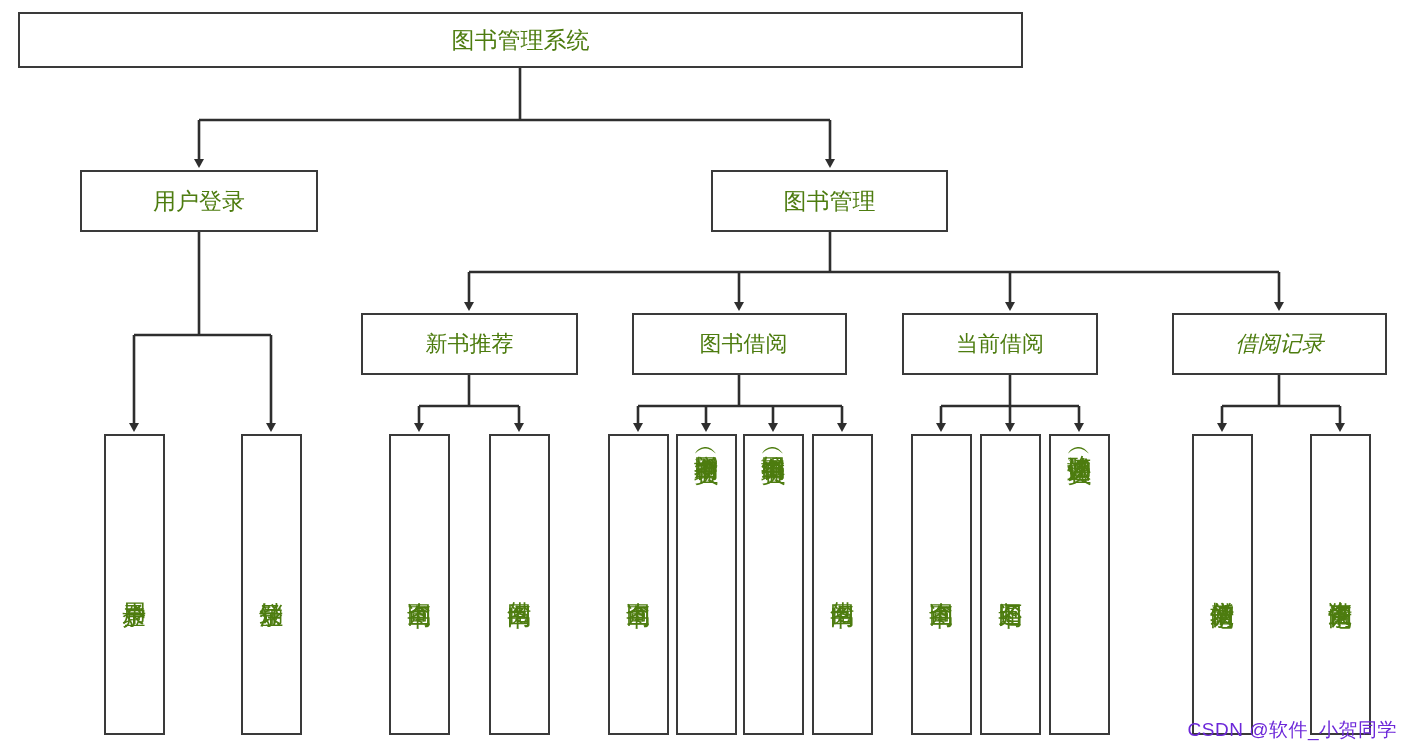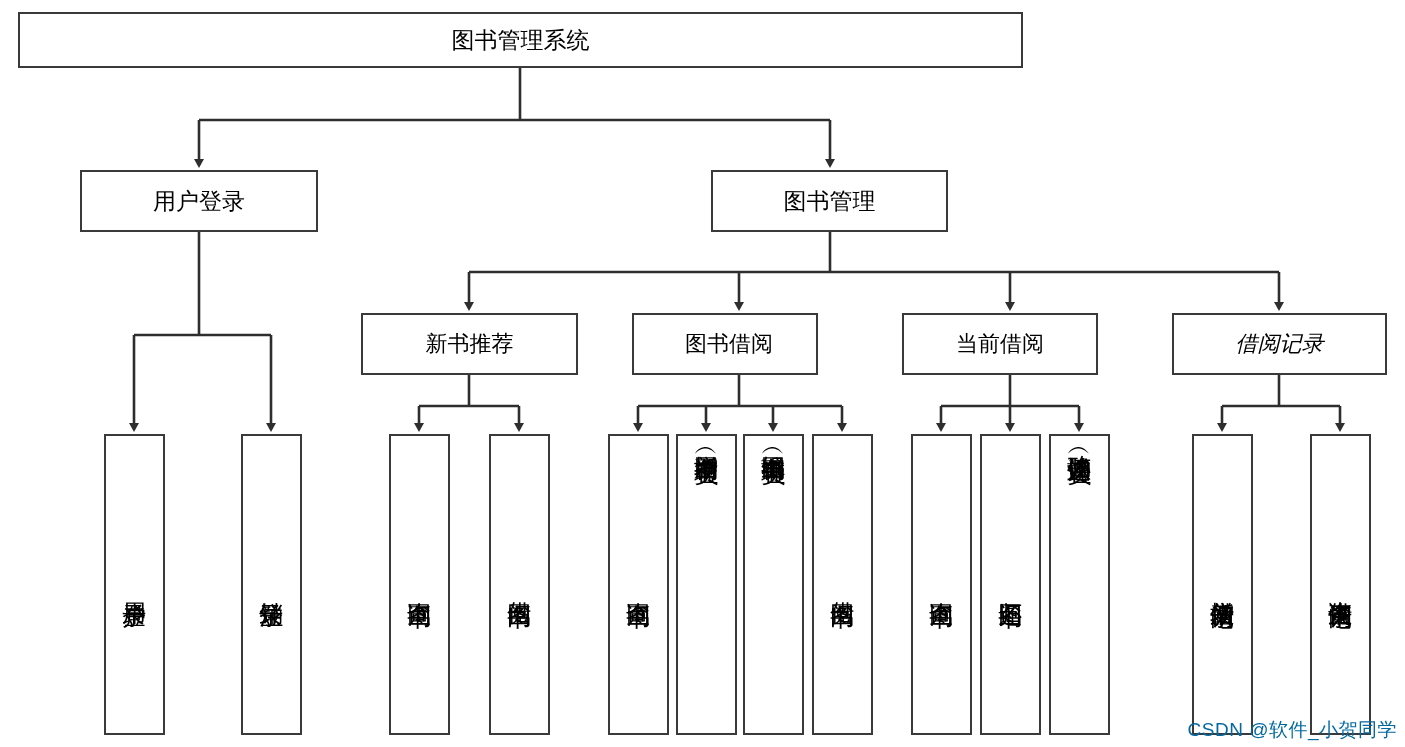--- a/index.html
+++ b/index.html
@@ -18,21 +18,21 @@
     overflow: hidden;
   }
   .node {
     position: absolute;
     box-sizing: border-box;
     border: 2px solid #3a3a3a;
     background: #ffffff;
     display: flex;
     align-items: center;
     justify-content: center;
-    color: #000000;
+    color: #4d7c0f;
   }
   .node.root {
     font-size: 23px;
   }
   .node.l2 {
     font-size: 23px;
   }
   .node.l3 {
     font-size: 22px;
   }
@@ -59,21 +59,21 @@
     top: 0;
     width: 1405px;
     height: 747px;
     pointer-events: none;
   }
   .watermark {
     position: absolute;
     right: 8px;
     bottom: 4px;
     font-size: 19px;
-    color: #0369a1;
+    color: #6d28d9;
     white-space: nowrap;
     letter-spacing: 0.5px;
   }
 </style>
 </head>
 <body>
 
 <div id="canvas">
 
   <svg class="links" viewBox="0 0 1405 747">
@@ -133,21 +133,21 @@
   <div class="node l2" style="left:80px; top:170px; width:238px; height:62px;">
     <span>用户登录</span>
   </div>
   <div class="node l3" style="left:361px; top:313px; width:217px; height:62px;">
     <span>新书推荐</span>
   </div>
 
   <div class="node l2" style="left:711px; top:170px; width:237px; height:62px;">
     <span>图书管理</span>
   </div>
-  <div class="node l3" style="left:632px; top:313px; width:186px; height:62px;padding-left:8px;">
+  <div class="node l3" style="left:632px; top:313px; width:215px; height:62px;padding-left:8px;">
     <span>图书借阅</span>
   </div>
   <div class="node l3" style="left:902px; top:313px; width:196px; height:62px;">
     <span>当前借阅</span>
   </div>
   <div class="node l3" style="left:1172px; top:313px; width:215px; height:62px;font-style:italic;">
     <span>借阅记录</span>
   </div>
 
   <div class="node leaf centered" style="left:104px; top:434px; width:61px; height:301px;">

